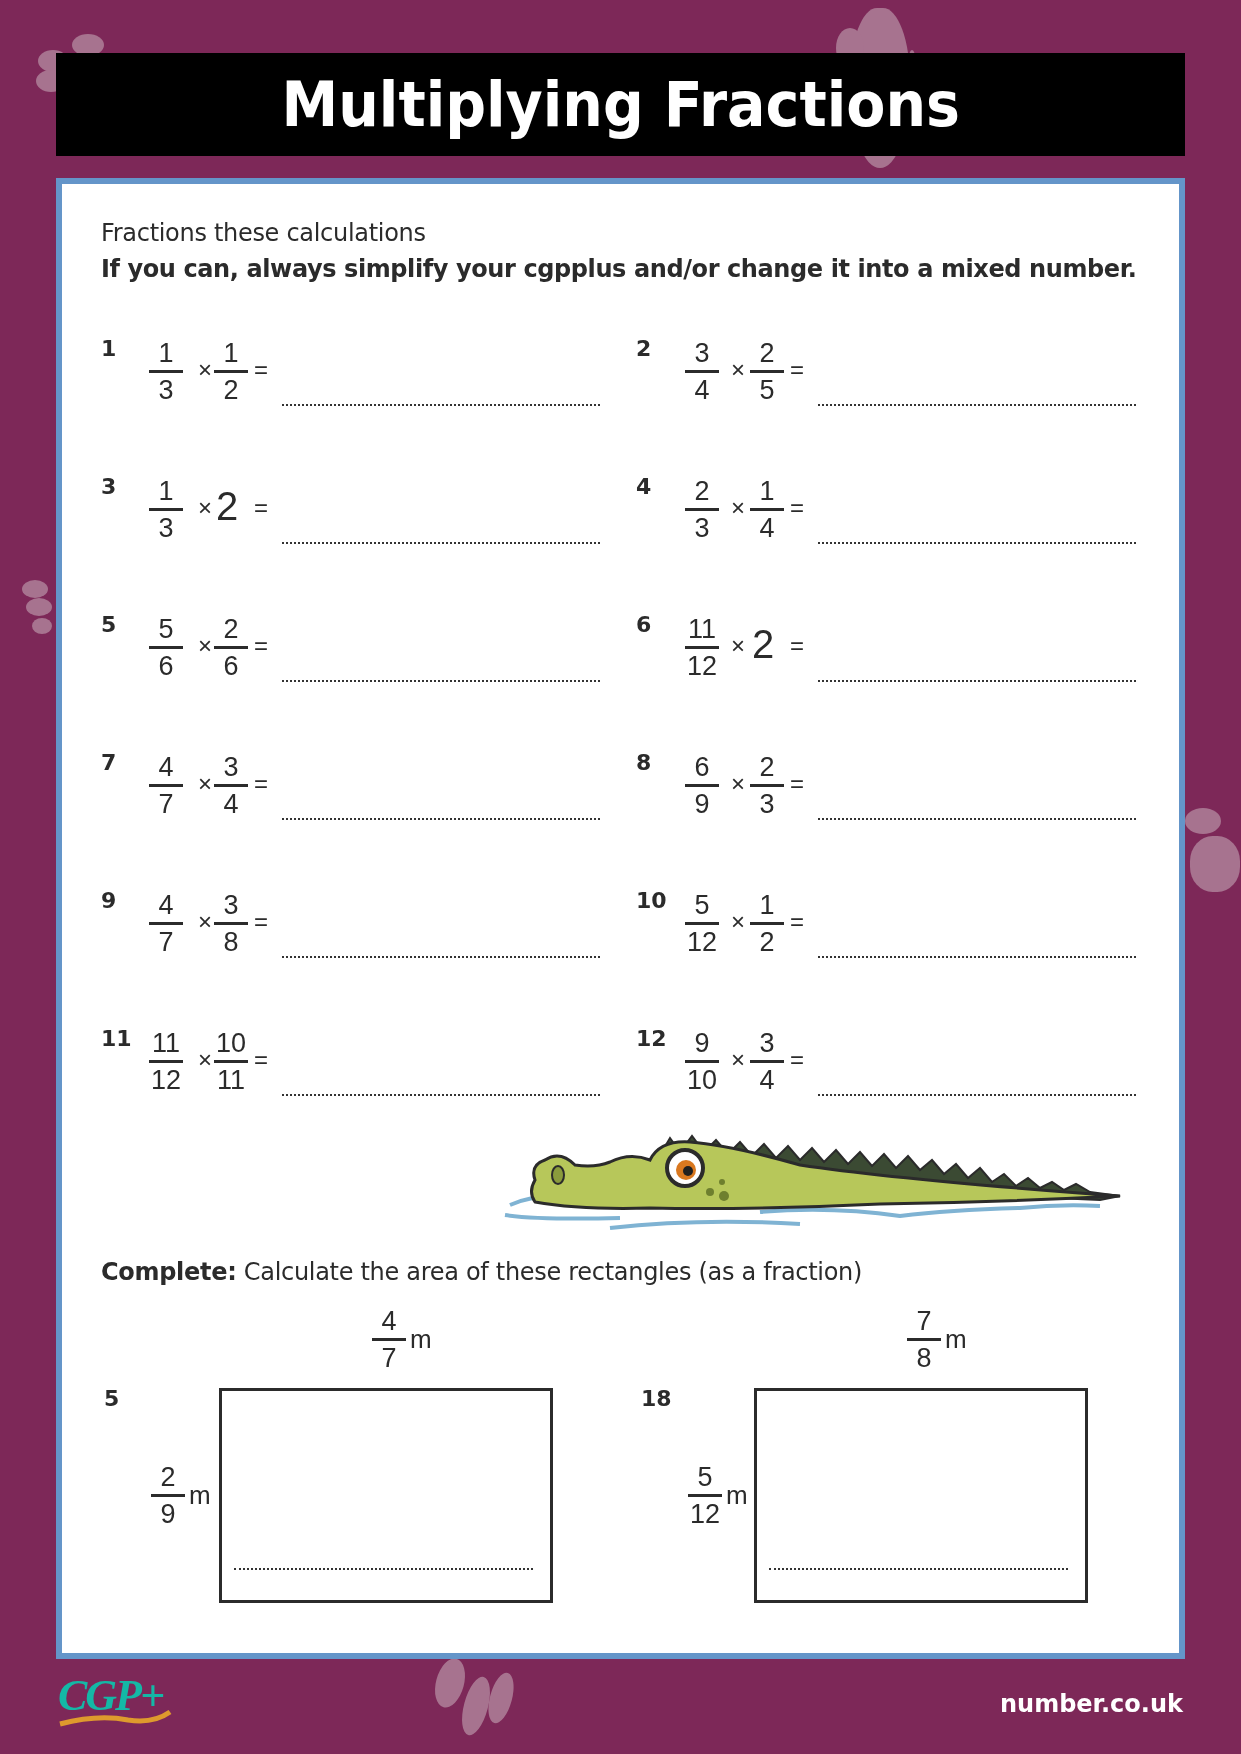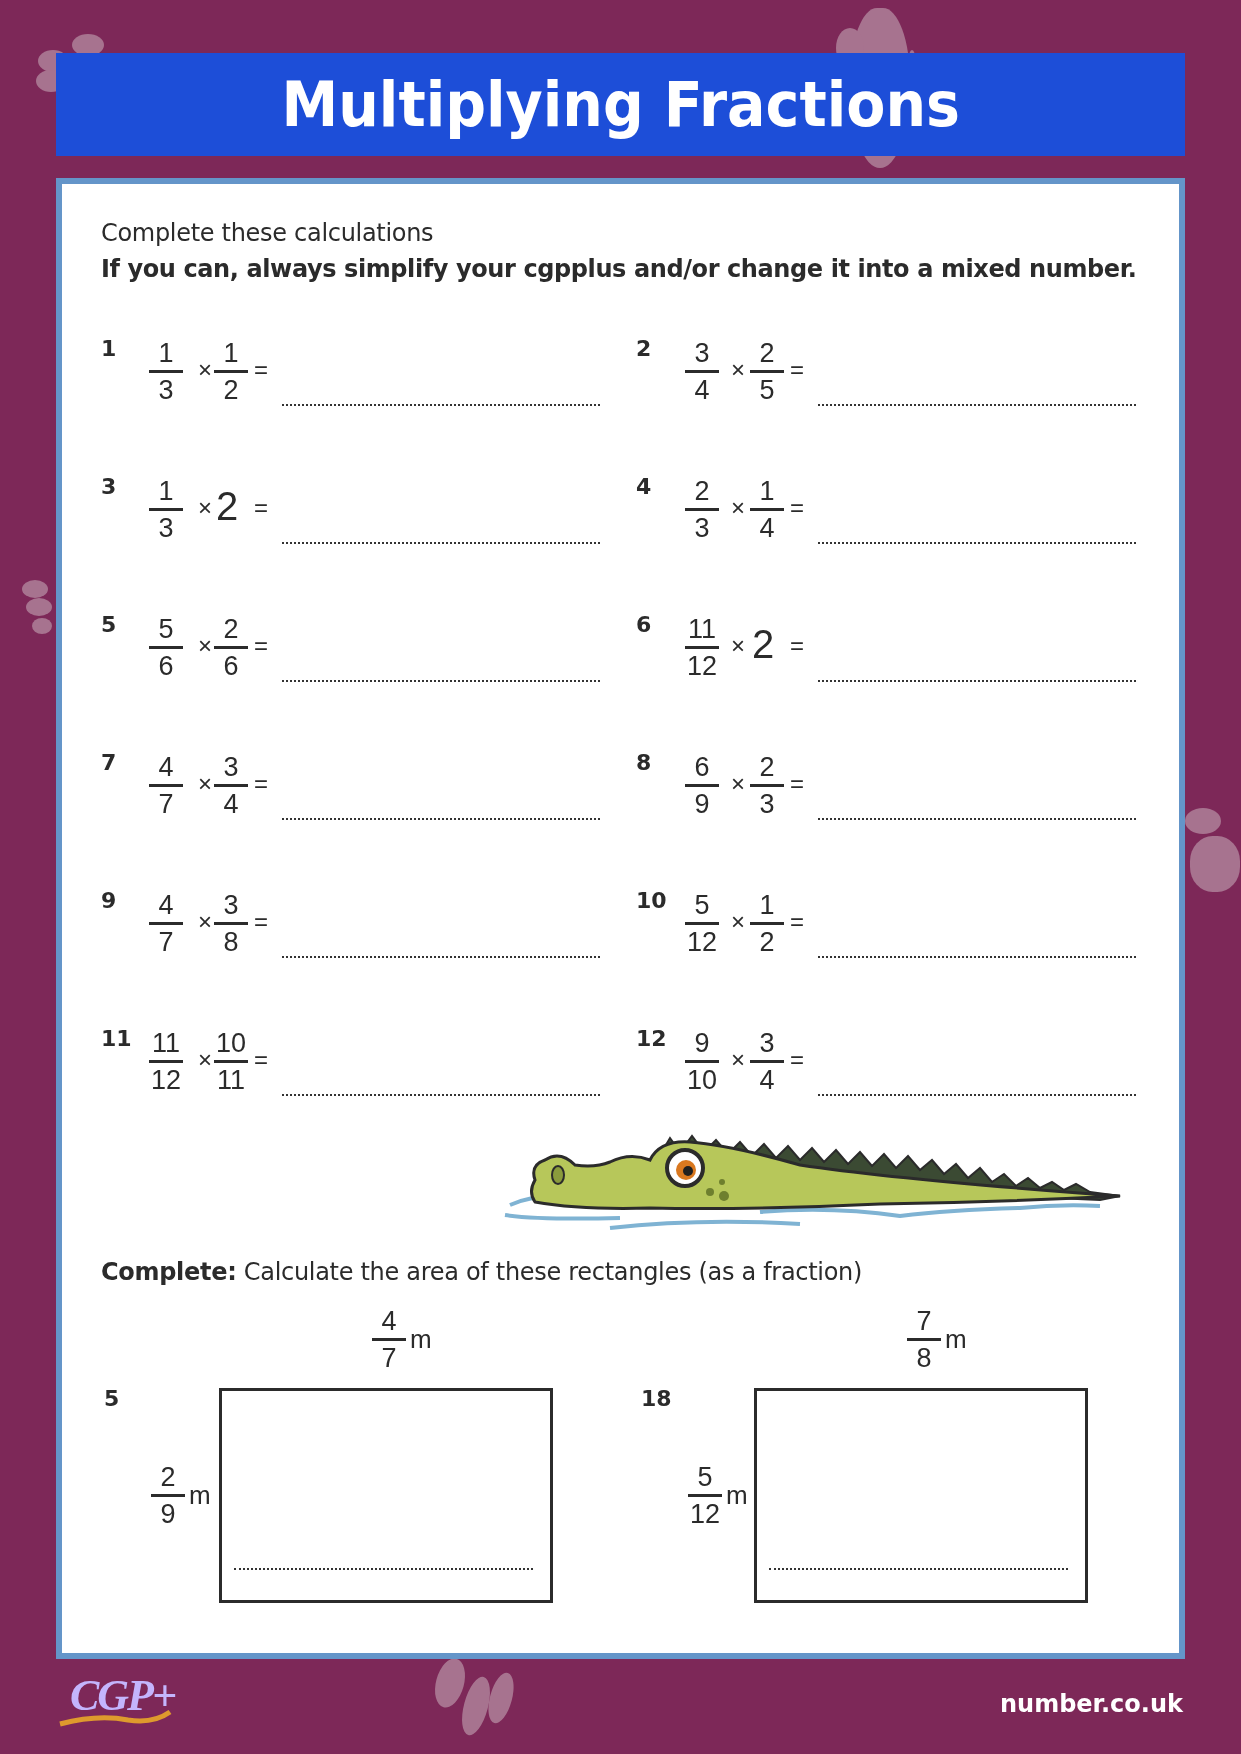--- a/index.html
+++ b/index.html
@@ -1,37 +1,37 @@
 <!DOCTYPE html>
 <html><head>
 <meta charset="utf-8">
 <style>
   html, body { margin:0; padding:0; }
   body { width:1241px; height:1754px; position:relative; overflow:hidden; background:#7D2858; font-family:"DejaVu Sans", sans-serif; color:#2b2b2b; }
   .abs { position:absolute; }
   .paw { position:absolute; background:#A7738F; border-radius:50%; }
-  #title-bar { position:absolute; left:56px; top:53px; width:1129px; height:103px; background:#1d4ed8; display:flex; align-items:center; justify-content:center; }
+  #title-bar { position:absolute; left:56px; top:53px; width:1129px; height:103px; background:#000000; display:flex; align-items:center; justify-content:center; }
   #title-text { color:#fff; font-family:"DejaVu Sans", sans-serif; font-weight:bold; font-size:62px; letter-spacing:0px; transform:scaleX(0.92); }
   #panel { position:absolute; left:56px; top:178px; width:1117px; height:1469px; background:#fff; border:6px solid #6495C9; }
   .instr1 { position:absolute; left:101px; top:219px; font-size:24px; font-family:"DejaVu Sans", sans-serif; font-weight:normal; color:#2b2b2b; letter-spacing:-0.3px; }
   .instr2 { position:absolute; left:101px; top:255px; font-size:24px; font-family:"DejaVu Sans", sans-serif; font-weight:bold; color:#2b2b2b; letter-spacing:-0.4px; }
   .qnum { position:absolute; font-family:"DejaVu Sans", sans-serif; font-weight:bold; font-size:22px; color:#2b2b2b; line-height:22px; }
   .frac { position:absolute; width:34px; text-align:center; font-family:"Liberation Sans", sans-serif; font-size:27px; color:#2b2b2b; }
   .frac .num { position:absolute; left:0; width:34px; top:0; line-height:30px; }
   .frac .bar { position:absolute; left:0; width:34px; height:3px; background:#2b2b2b; top:32px; }
   .frac .den { position:absolute; left:0; width:34px; top:37px; line-height:30px; }
   .op { position:absolute; font-family:"Liberation Sans", sans-serif; font-size:24px; color:#2b2b2b; line-height:24px; }
   .bigtwo { position:absolute; font-family:"Liberation Sans", sans-serif; font-size:40px; color:#2b2b2b; line-height:40px; }
   .dots { position:absolute; height:0; border-bottom:2px dotted #333; }
   .rect { position:absolute; border:3px solid #2b2b2b; background:#fff; box-sizing:border-box; }
   .unit { position:absolute; font-family:"Liberation Sans", sans-serif; font-size:26px; color:#2b2b2b; line-height:26px; }
   .ext { position:absolute; left:101px; top:1258px; font-size:24px; color:#2b2b2b; font-family:"DejaVu Sans", sans-serif; letter-spacing:-0.3px; }
   .ext b { font-weight:bold; }
   #logo { position:absolute; left:58px; top:1672px; width:120px; height:56px; }
-  #logo-text { position:absolute; left:12px; top:0; font-family:"Liberation Serif", serif; font-style:italic; font-weight:bold; font-size:44px; color:#c4b5fd; letter-spacing:-2px; line-height:48px; }
+  #logo-text { position:absolute; left:0; top:0; font-family:"Liberation Serif", serif; font-style:italic; font-weight:bold; font-size:44px; color:#14b8a6; letter-spacing:-2px; line-height:48px; }
   #site-url { position:absolute; right:58px; top:1690px; font-family:"DejaVu Sans", sans-serif; font-weight:bold; font-size:24px; color:#fff; }
 </style>
 </head>
 <body>
 
 <div>
   <div class="paw" style="left:38px;top:50px;width:30px;height:22px;"></div>
   <div class="paw" style="left:36px;top:70px;width:30px;height:22px;"></div>
   <div class="paw" style="left:72px;top:34px;width:32px;height:22px;"></div>
 </div>
@@ -54,21 +54,21 @@
   <div class="paw" style="left:464px;top:1676px;width:24px;height:60px;transform:rotate(15deg);"></div>
   <div class="paw" style="left:490px;top:1672px;width:22px;height:52px;transform:rotate(15deg);"></div>
 </div>
 
 <div id="title-bar">
   <span id="title-text">Multiplying Fractions</span>
 </div>
 
 <div id="panel"></div>
 
-<div class="instr1">Complete these calculations</div>
+<div class="instr1">Fractions these calculations</div>
 <div class="instr2">If you can, always simplify your cgpplus and/or change it into a mixed number.</div>
 
 <div id="questions">
     <div>
       <div class="qnum" style="left:101px;top:338px">1</div>
       <div class="frac" style="left:149px;top:338px">
             <div class="num">1</div>
             <div class="bar"></div>
             <div class="den">3</div>
       </div>

